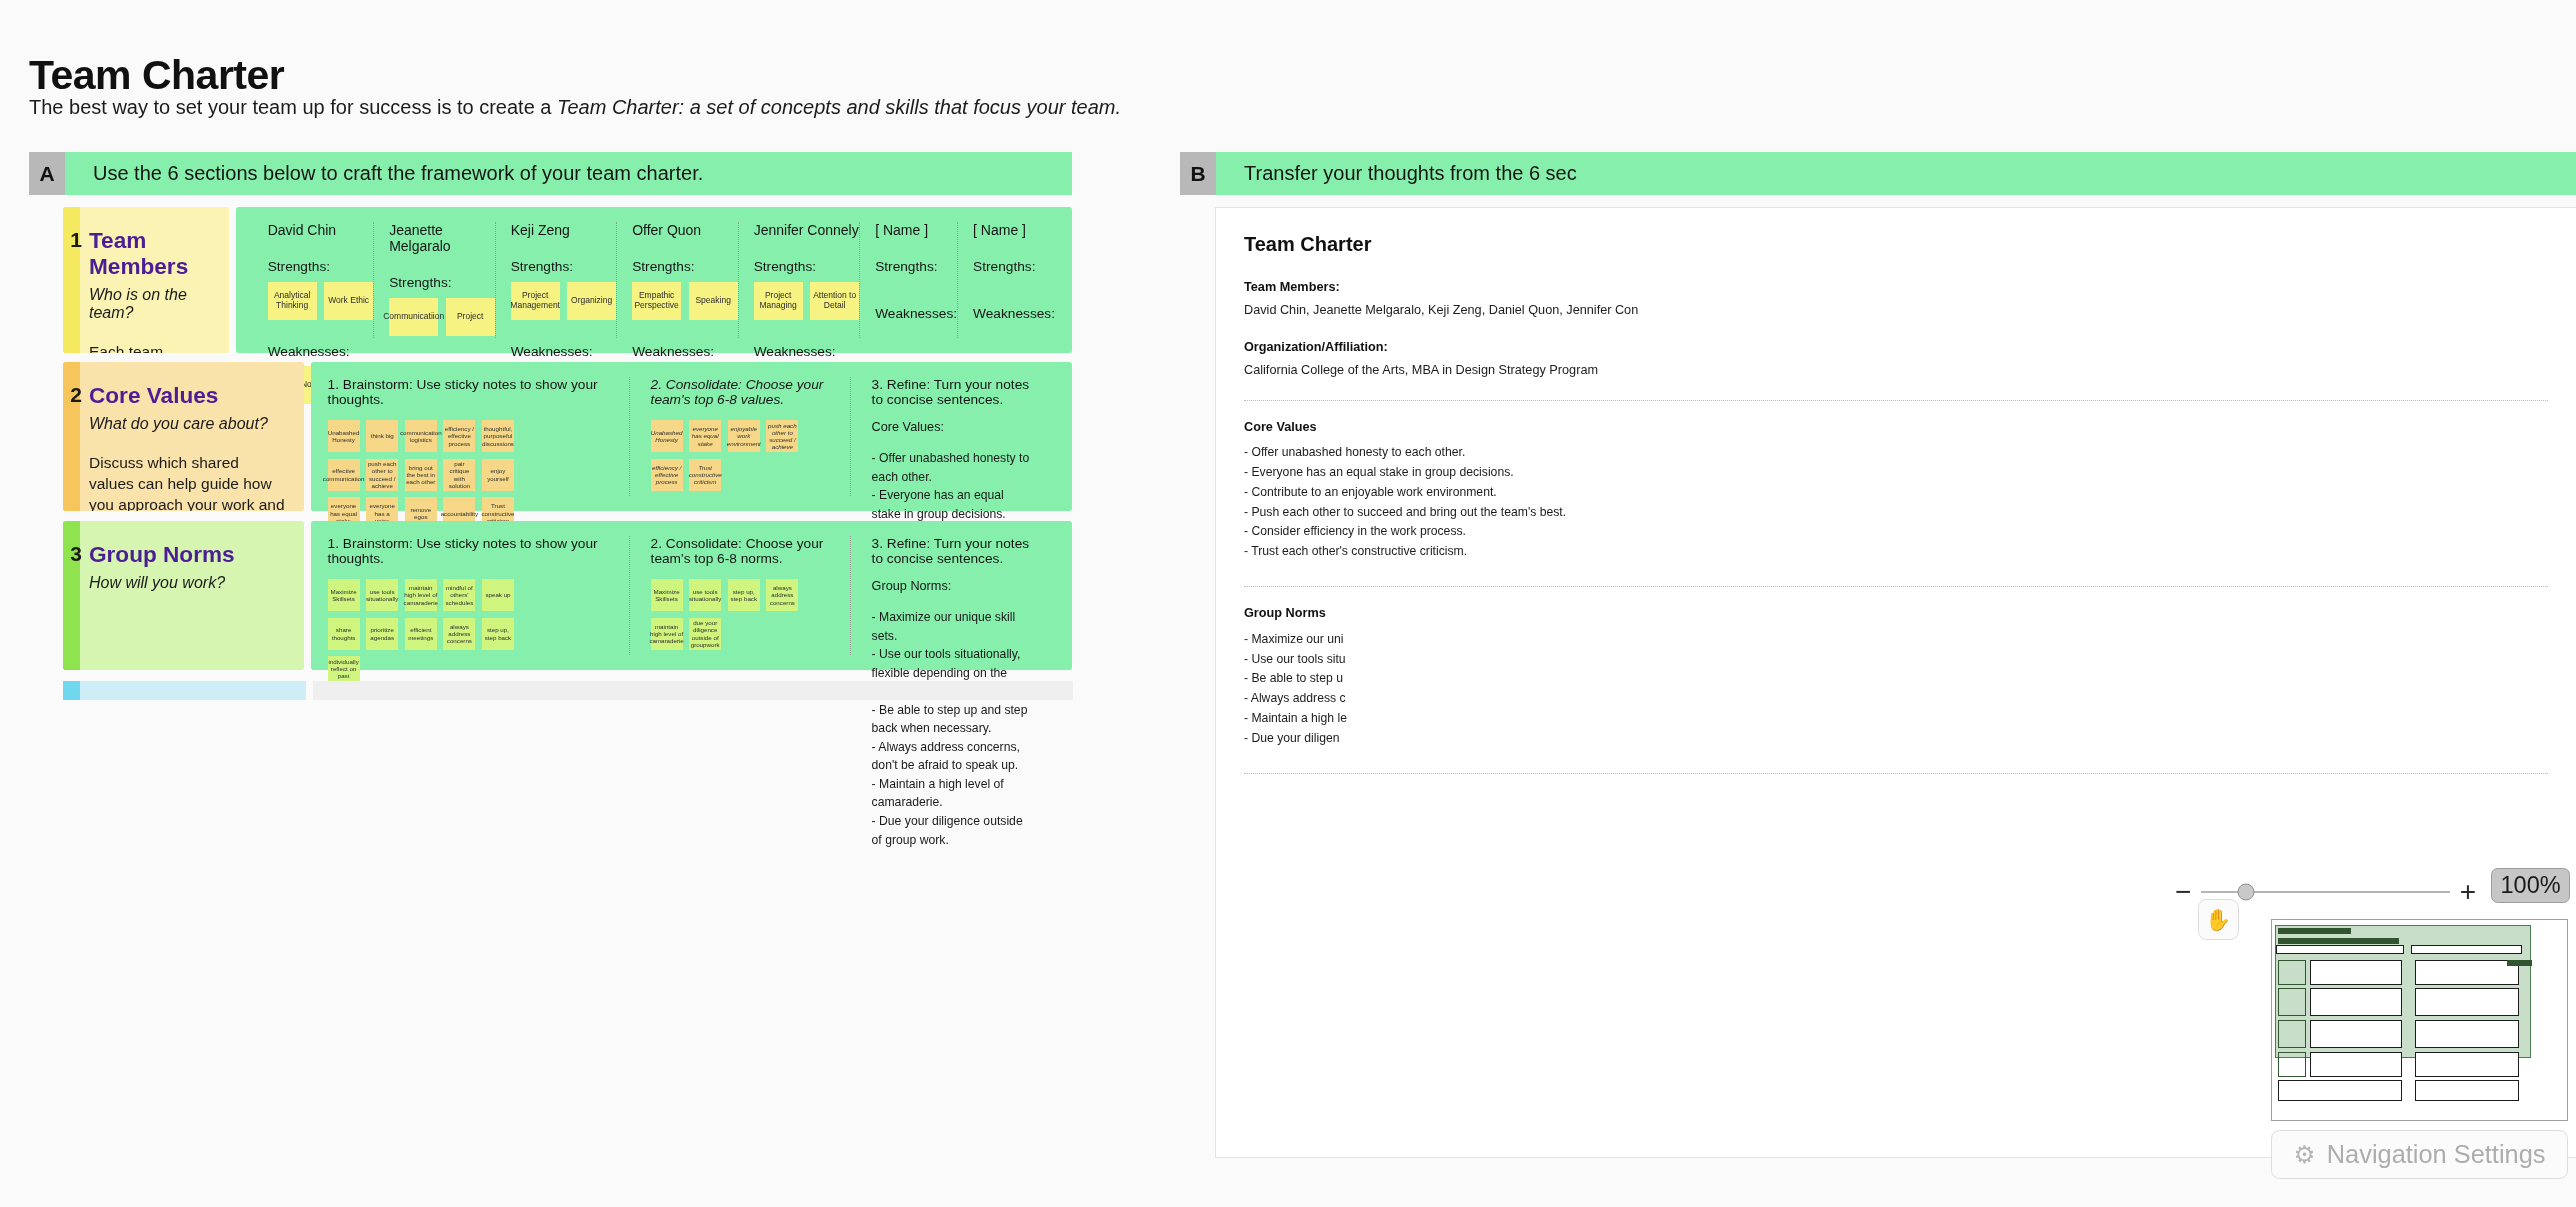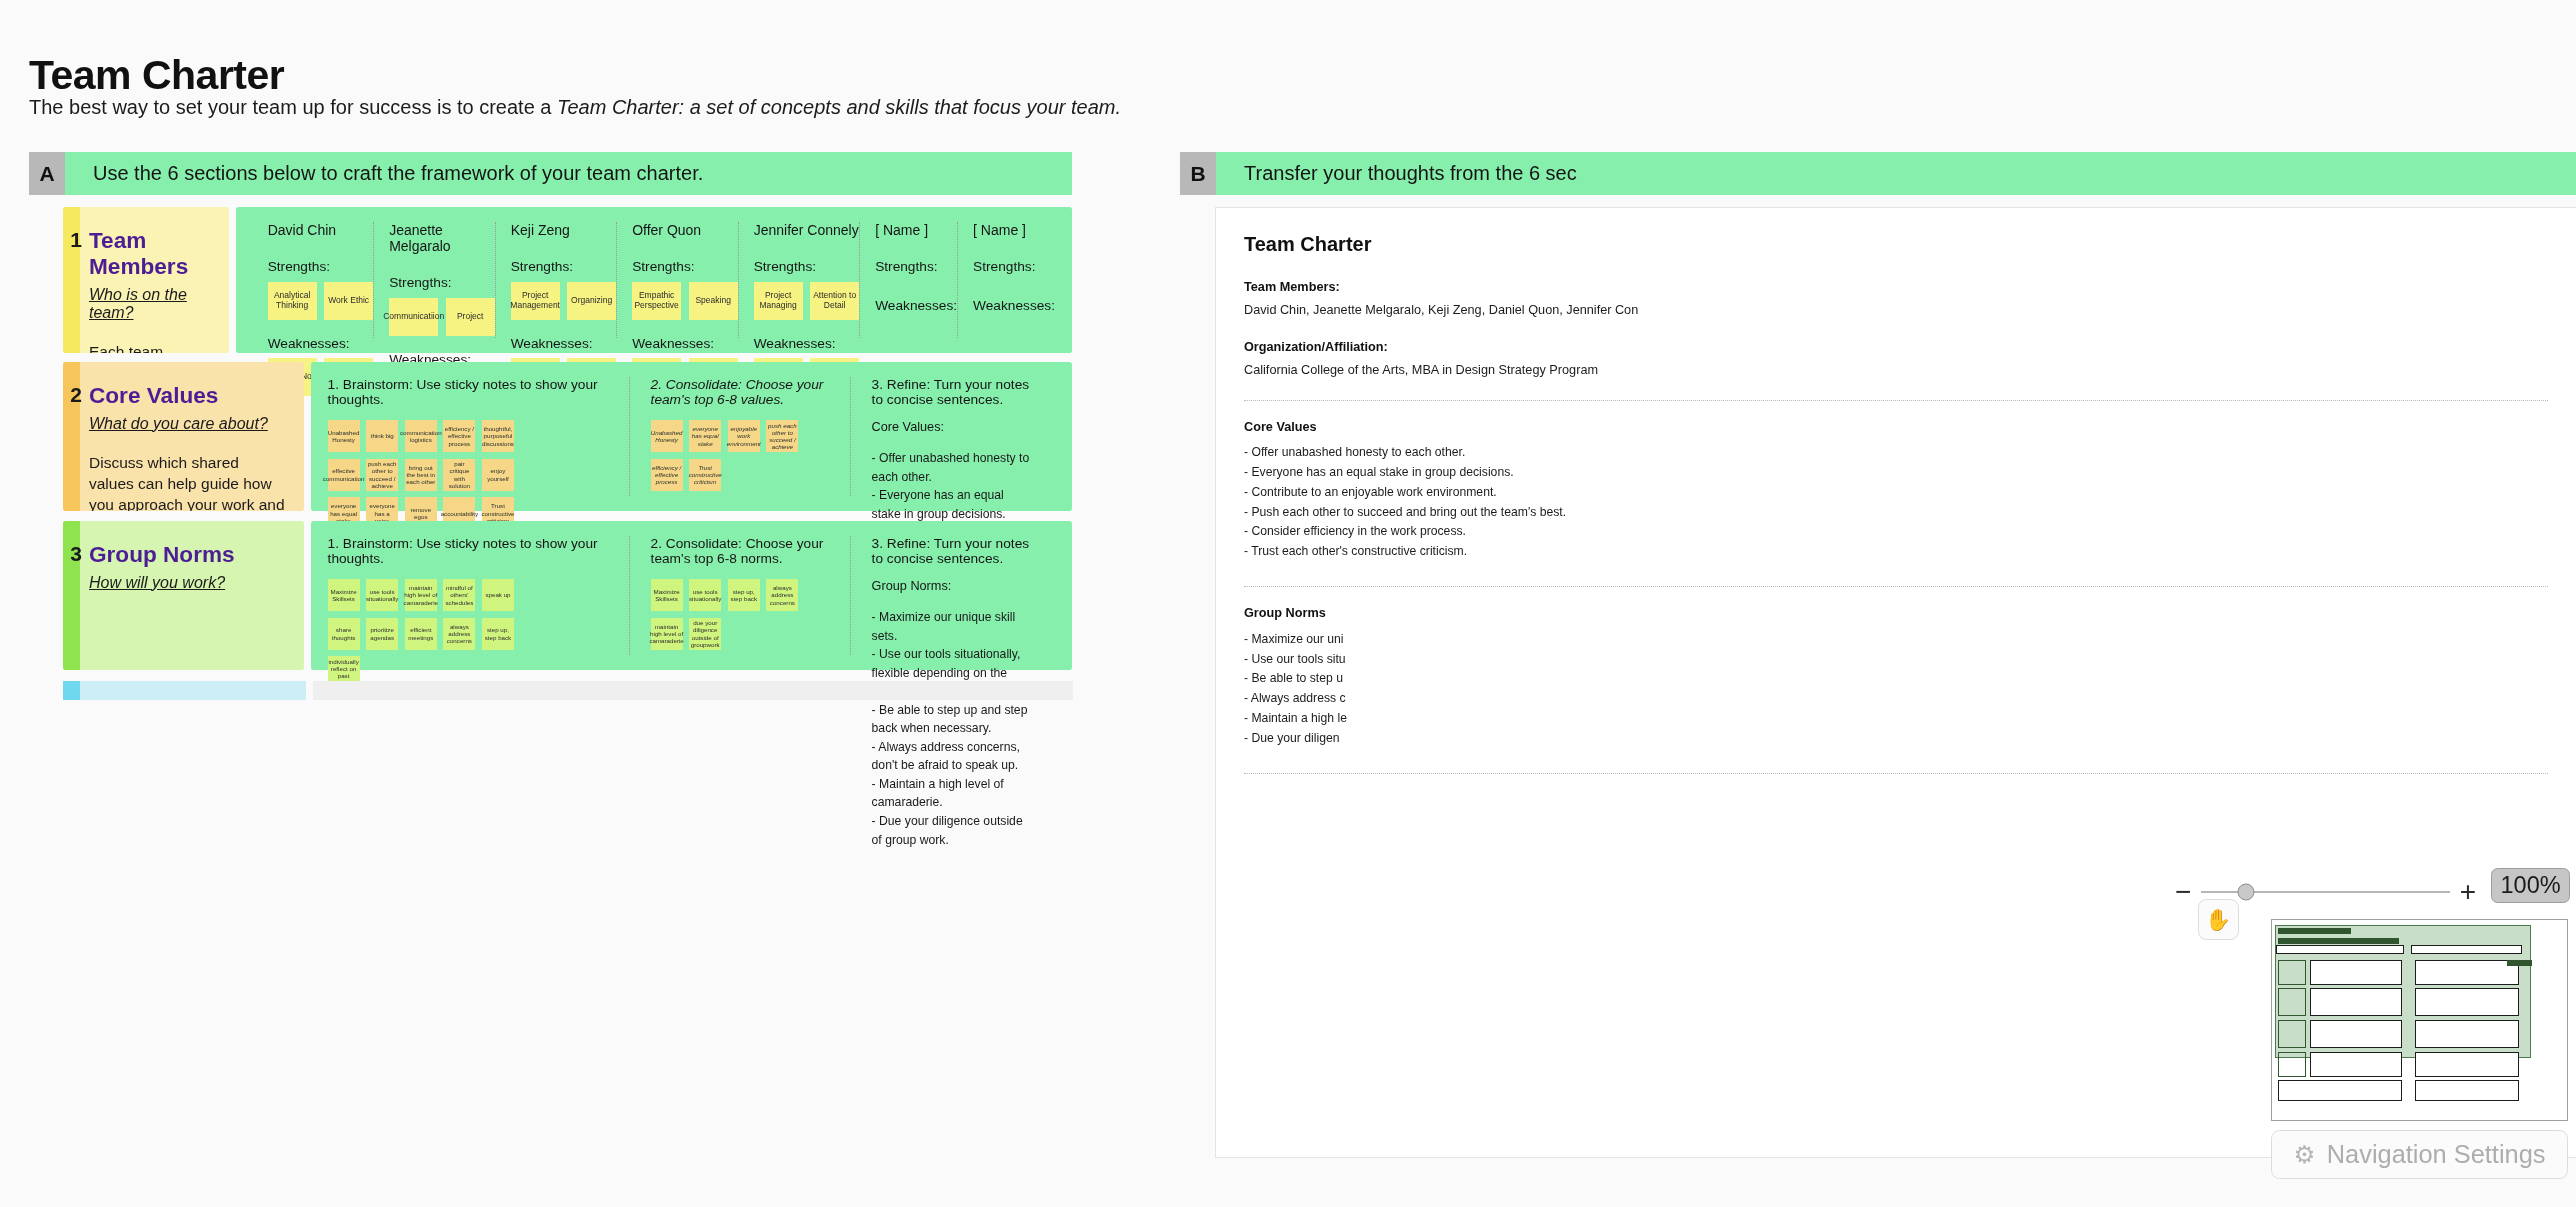--- a/index.html
+++ b/index.html
@@ -52,35 +52,35 @@
   .row-card {
     width:241px; position:relative; border-radius:2.8px; overflow:hidden;
     padding:21px 19px 19px 26px;
   }
   .row-card .stripe { position:absolute; left:0; top:0; bottom:0; width:17px; }
   .row-num {
     position:absolute; left:0; top:0; width:26px; text-align:center;
     font-size:21px; font-weight:bold; color:#1a1a1a; padding-top:21px;
   }
   .row-card h3 { font-size:22.6px; font-weight:bold; color:#4c1d95; margin-bottom:5.6px; }
-  .row-card .q { font-size:16px; font-style:italic; color:#1b1b1b; margin-bottom:19px;text-decoration:underline; }
+  .row-card .q { font-size:16px; font-style:italic; color:#1b1b1b; margin-bottom:19px; }
   .row-card .d { font-size:15.5px; line-height:1.38; color:#1b1b1b; }
 
   .row-body {
     flex:1; background:#86efac; margin-left:6.6px; border-radius:2.8px;
     position:relative; padding:15px 17px;
   }
 
   
   .members { display:flex; height:100%; }
   .member-col { position:relative; padding-left:15px; flex:1 1 0; }
   .member-col + .member-col { border-left:1.9px dotted #9a9a9a; }
   .member-name { font-size:14px; color:#151515; margin-bottom:21px; }
   .member-lbl { font-size:13.7px; color:#151515; margin:0 0 7.5px; }
-  .notes-row { display:flex; gap:7.5px; margin-bottom:16px; }
+  .notes-row { display:flex; gap:7.5px; margin-bottom:24px; }
   .note {
     width:49px; height:38px; display:flex; align-items:center; justify-content:center;
     text-align:center; font-size:8.5px; line-height:1.15; color:#2b2b2b; padding:1.9px;
   }
   .note.y { background:#f7f383; }
 
   
   .panel-h { font-size:13.7px; color:#151515; margin-bottom:13px; }
   .sticky-grid { display:flex; flex-wrap:wrap; gap:6.6px; width:217px; }
   .sticky {

